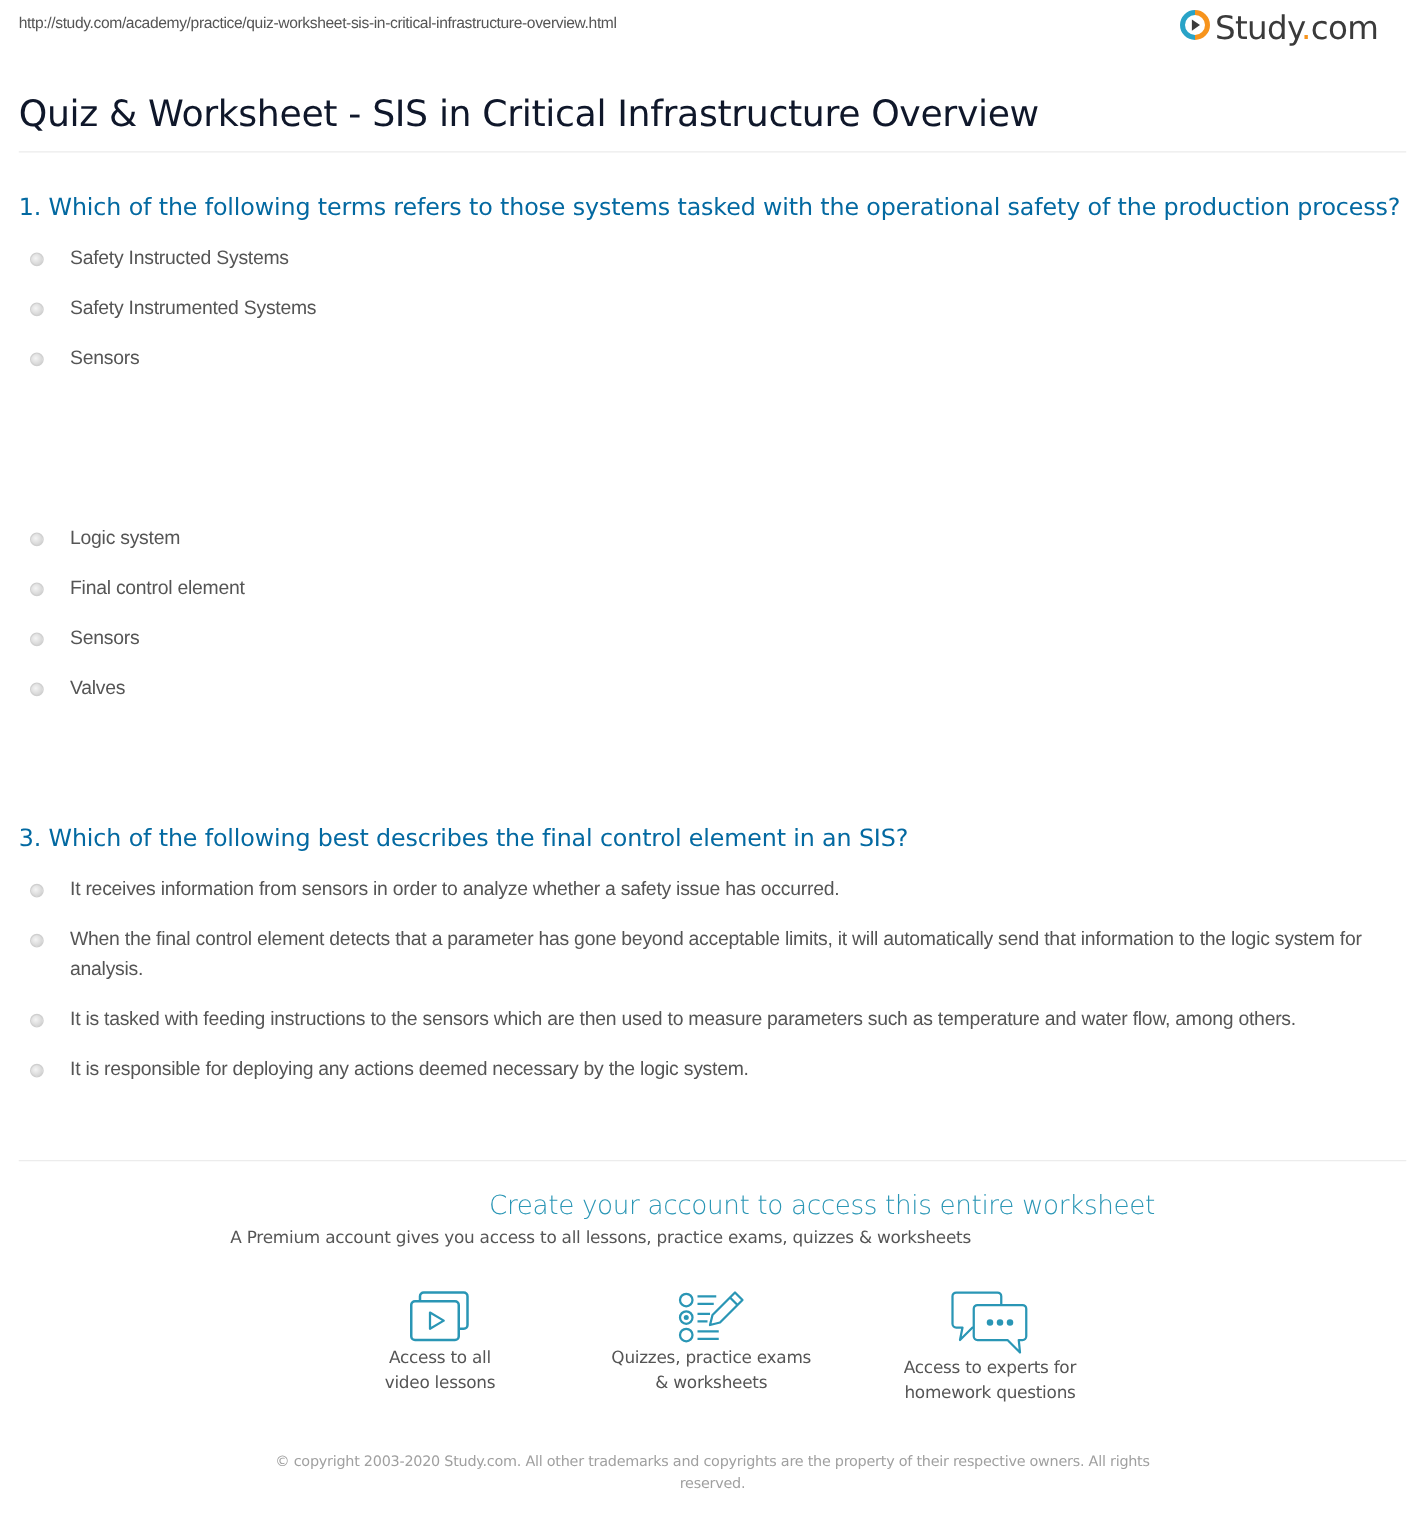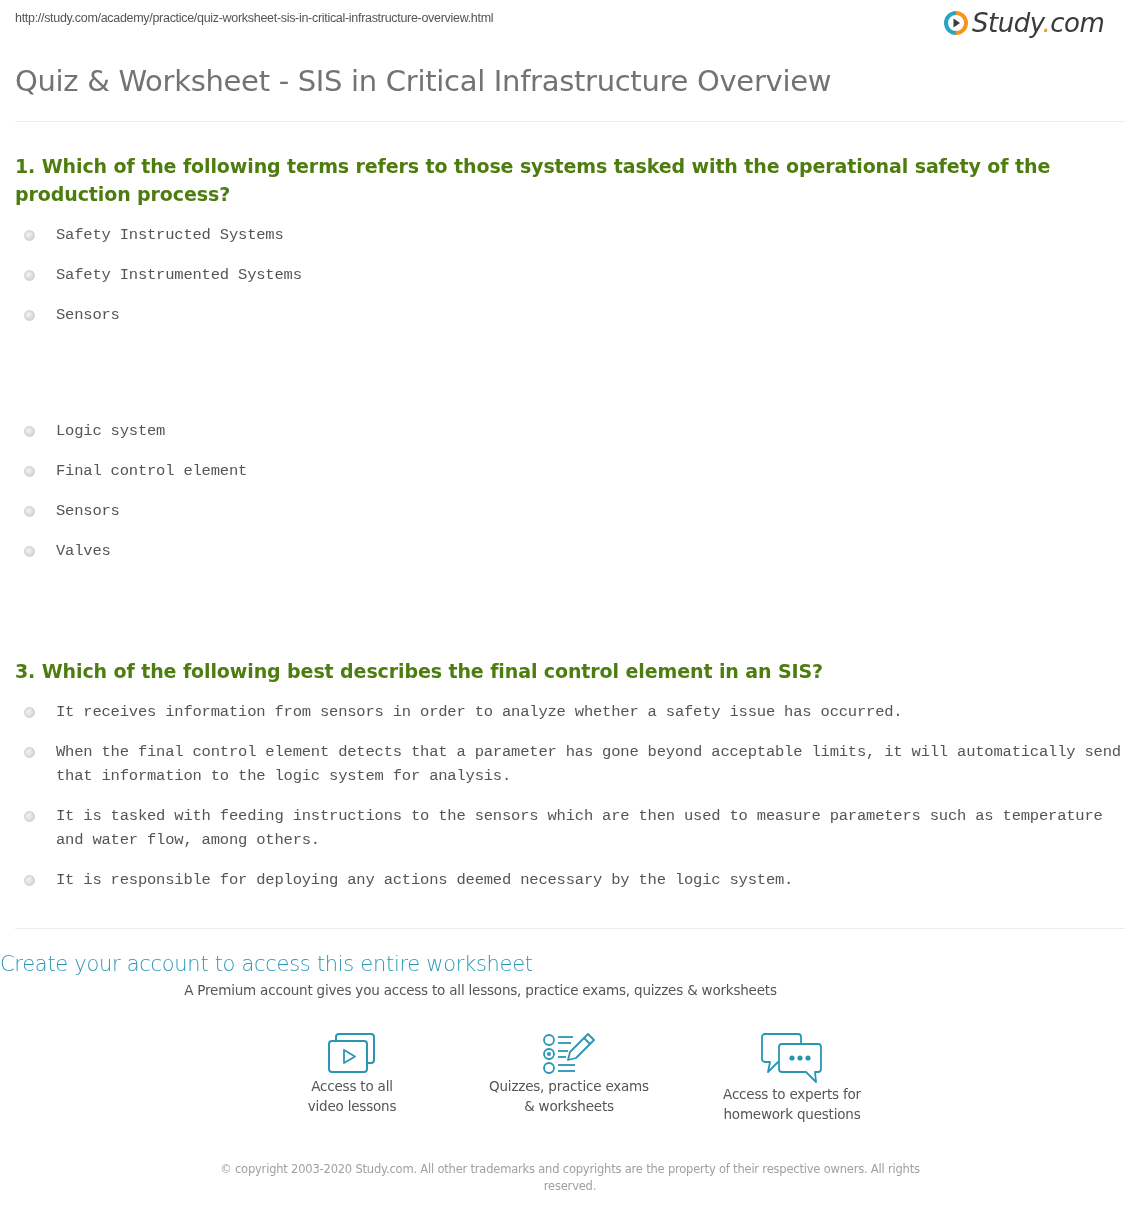--- a/index.html
+++ b/index.html
@@ -1,38 +1,38 @@
 <!DOCTYPE html>
 <html><head>
   <meta charset="utf-8">
   <style>
     * { box-sizing: border-box; margin: 0; padding: 0; }
     html, body { width: 1140px; background: #ffffff; }
     body { font-family: "DejaVu Sans", "Liberation Sans", sans-serif; color: #555; position: relative; height: 1225px; overflow: hidden; }
 
     .url { position: absolute; left: 15px; top: 11px; font-size: 12.5px; color: #555; letter-spacing: -0.3px; font-family: "Liberation Sans", sans-serif; }
 
-    .logo { position: absolute; left: 944px; top: 8px; display: flex; align-items: center; font-style: italic; }
+    .logo { position: absolute; left: 944px; top: 8px; display: flex; align-items: flex-start; }
     .logo svg { display: block; }
     .logo-text { font-family: "DejaVu Sans", sans-serif; font-size: 26px; color: #3a3a3a; font-weight: 500; letter-spacing: -0.5px; margin-left: 4px; line-height: 30px; }
     .logo-text .dot { color: #f7941d; }
 
-    .page-title { position: absolute; left: 15px; top: 64px; font-size: 29px; color: #737373; font-weight: 500; letter-spacing: -0.3px; font-family: "DejaVu Sans", sans-serif; }
+    .page-title { position: absolute; left: 15px; top: 74px; font-size: 29px; color: #0f172a; font-weight: 500; letter-spacing: -0.3px; font-family: "DejaVu Sans", sans-serif; }
     .title-rule { position: absolute; left: 15px; right: 15px; top: 121px; height: 1px; background: #ececec; }
 
     .question { position: absolute; left: 15px; width: 1110px; }
-    .q-text { font-size: 19px; font-weight: bold; color: #4d7c0f; line-height: 28px; letter-spacing: -0.1px; font-family: "DejaVu Sans", sans-serif; }
+    .q-text { font-size: 19px; font-weight: normal; color: #0369a1; line-height: 28px; letter-spacing: -0.1px; font-family: "DejaVu Sans", sans-serif; }
     .answers { list-style: none; margin-top: 15px; }
-    .answer { display: flex; align-items: flex-start; font-size: 15.5px; color: #555; line-height: 24px; margin-bottom: 16px; font-family: Liberation Mono, monospace; letter-spacing: -0.2px; }
+    .answer { display: flex; align-items: flex-start; font-size: 15.5px; color: #555; line-height: 24px; margin-bottom: 16px; font-family: Liberation Sans, sans-serif; letter-spacing: -0.2px; }
     .radio { flex: 0 0 auto; width: 11px; height: 11px; border-radius: 50%; background: radial-gradient(circle at 40% 40%, #f4f4f4 0%, #dadada 60%, #c8c8c8 100%); border: 1px solid #cfcfcf; margin: 7px 21px 0 9px; }
     .answer-label { flex: 1; }
 
     .section-rule { position: absolute; left: 15px; right: 15px; top: 928px; height: 1px; background: #ececec; }
 
-    .cta-title { position: absolute; left: 0; width: 924px; top: 952px; text-align: left; font-size: 21px; color: #2a96b5; font-weight: 300; font-family: "DejaVu Sans", sans-serif; letter-spacing: -0.3px; }
+    .cta-title { position: absolute; left: 0; width: 924px; top: 952px; text-align: right; font-size: 21px; color: #2a96b5; font-weight: 300; font-family: "DejaVu Sans", sans-serif; letter-spacing: -0.3px; }
     .cta-sub { position: absolute; left: 0; width: 961px; top: 982px; text-align: center; font-size: 13.5px; color: #555; font-family: "DejaVu Sans", sans-serif; letter-spacing: -0.2px; }
 
     .feature { position: absolute; top: 1032px; width: 200px; text-align: center; }
     .feature svg { display: block; margin: 0 auto; }
     .feature-label { font-size: 13.5px; color: #555; line-height: 20px; font-family: "DejaVu Sans", sans-serif; letter-spacing: -0.2px; }
 
     .footer { position: absolute; left: 210px; width: 720px; top: 1161px; text-align: center; font-size: 11.5px; color: #a0a0a0; line-height: 17px; font-family: "DejaVu Sans", sans-serif; letter-spacing: -0.2px; }
   </style>
 </head>
 <body>

